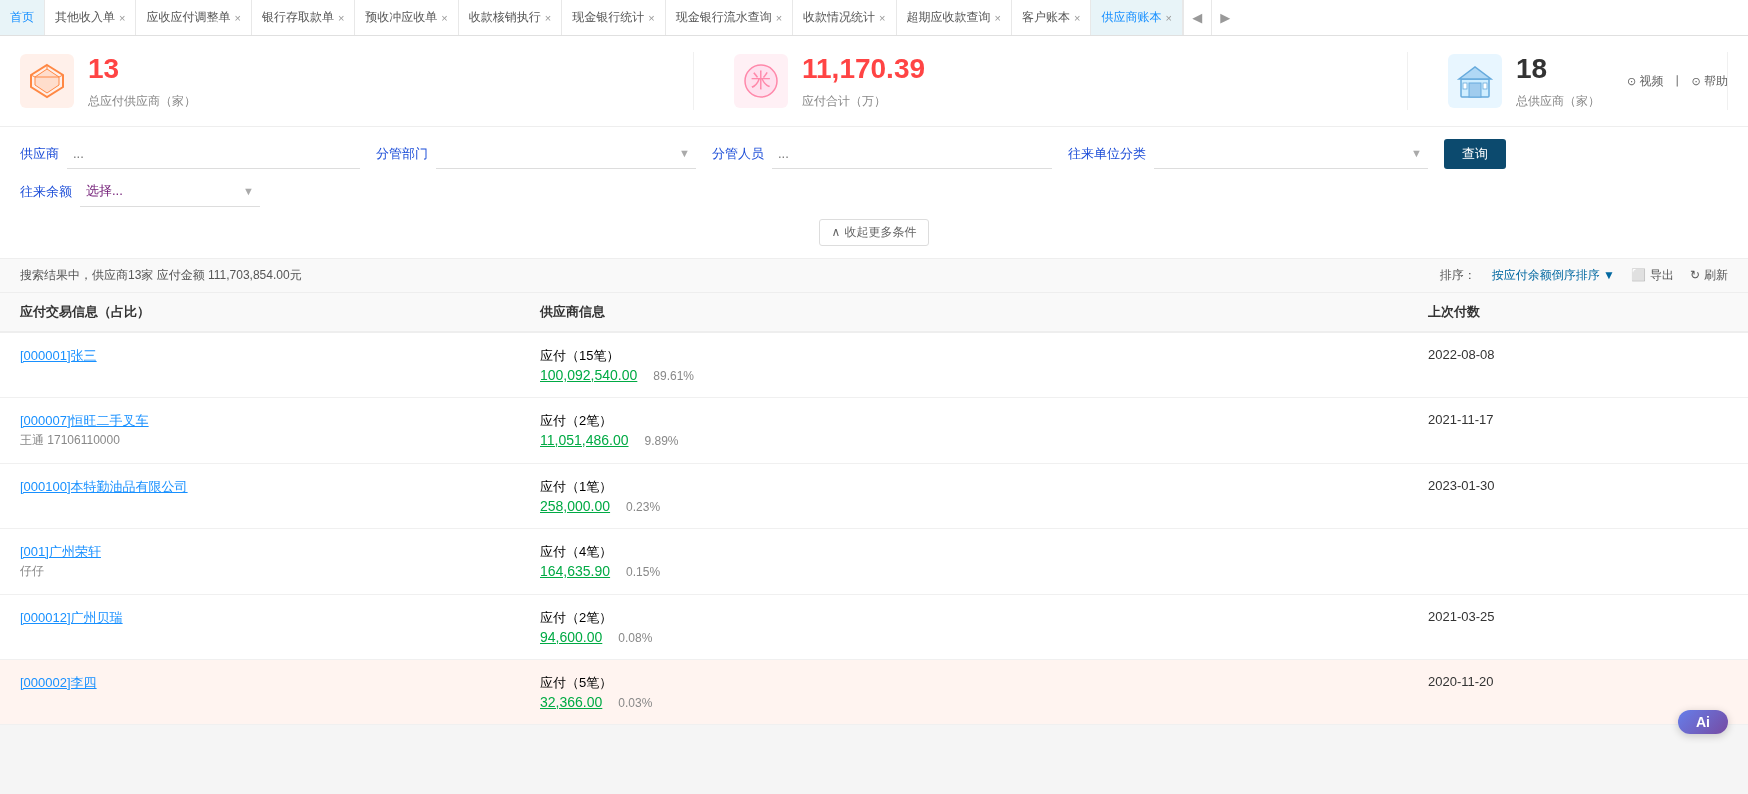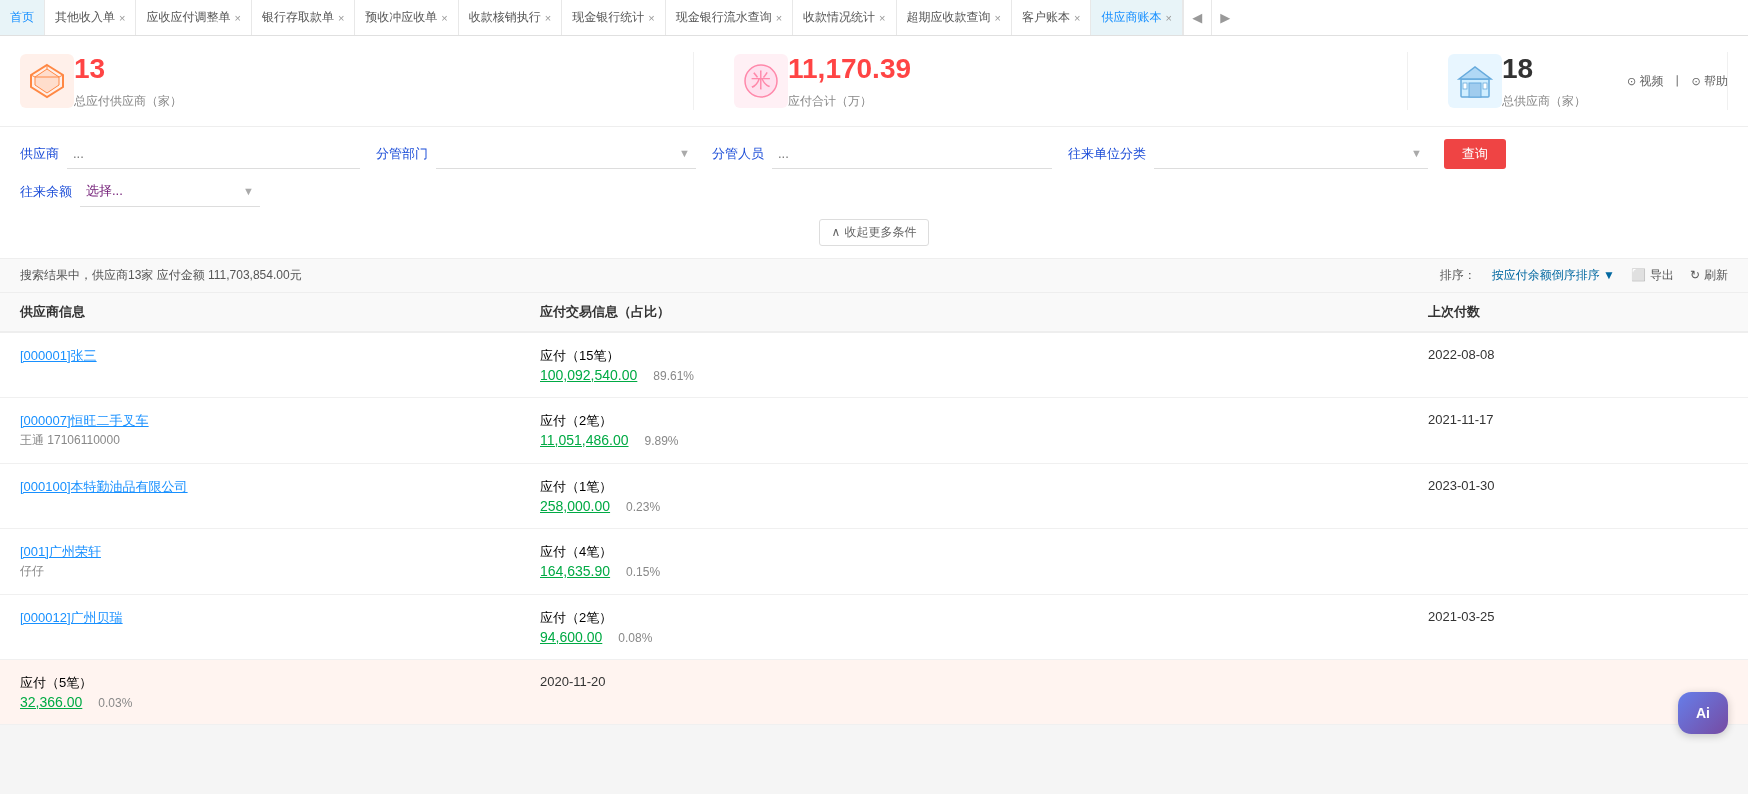--- a/index.html
+++ b/index.html
@@ -35,20 +35,21 @@
       display: flex;
       background: #fff;
       padding: 16px 20px;
       border-bottom: 1px solid #eee;
       align-items: center;
       position: relative;
     }
     .stat-block {
       display: flex;
       align-items: center;
+      gap: 14px;
       flex: 1;
       border-right: 1px solid #f0f0f0;
       padding-right: 30px;
     }
     .stat-block:last-child { border-right: none; }
     .stat-icon {
       width: 54px; height: 54px;
       display: flex; align-items: center; justify-content: center;
       border-radius: 6px;
     }
@@ -106,21 +107,21 @@
       color: #333;
       outline: none;
       background: transparent;
       display: flex;
       align-items: center;
       justify-content: space-between;
       cursor: pointer;
     }
     .chevron-down { color: #aaa; font-size: 11px; }
     .btn-query {
-      background: #ef4444;
+      background: #0c4a6e;
       color: #fff;
       border: none;
       padding: 6px 18px;
       border-radius: 3px;
       font-size: 13px;
       cursor: pointer;
       height: 30px;
       white-space: nowrap;
     }
     .collapse-btn {
@@ -200,21 +201,21 @@
     .cell-lastpay { font-size: 13px; color: #333; }
 
     
     .ai-badge {
       position: fixed;
       right: 20px;
       bottom: 60px;
       background: linear-gradient(135deg, #667eea, #764ba2);
       color: #fff;
       width: 50px;
-      height: 42px;
+      height: 24px;
       border-radius: 13px;
       display: flex;
       align-items: center;
       justify-content: center;
       font-size: 14px;
       font-weight: bold;
       cursor: pointer;
       box-shadow: 0 2px 8px rgba(0,0,0,0.2);
     }
   </style>
@@ -397,22 +398,22 @@
     <div class="refresh-btn">
       <span>↻</span>
       <span>刷新</span>
     </div>
   </div>
 </div>
 
 <div class="table-container">
 
   <div class="table-header">
+    <div>应付交易信息（占比）</div>
     <div>供应商信息</div>
-    <div>应付交易信息（占比）</div>
     <div>上次付数</div>
   </div>
 
   <div class="table-row">
     <div class="cell-supplier">
       <span class="supplier-link">[000001]张三</span>
     </div>
     <div class="cell-transaction">
       <span class="trans-label">应付（15笔）</span>
       <div class="trans-row">
@@ -475,20 +476,23 @@
       <span class="trans-label">应付（2笔）</span>
       <div class="trans-row">
         <span class="trans-amount">94,600.00</span>
         <span class="trans-pct">0.08%</span>
       </div>
     </div>
     <div class="cell-lastpay">2021-03-25</div>
   </div>
 
   <div class="table-row highlighted">
+    <div class="cell-supplier">
+      <span class="supplier-link">[000002]李四</span>
+    </div>
     <div class="cell-transaction">
       <span class="trans-label">应付（5笔）</span>
       <div class="trans-row">
         <span class="trans-amount">32,366.00</span>
         <span class="trans-pct">0.03%</span>
       </div>
     </div>
     <div class="cell-lastpay">2020-11-20</div>
   </div>
 </div>

